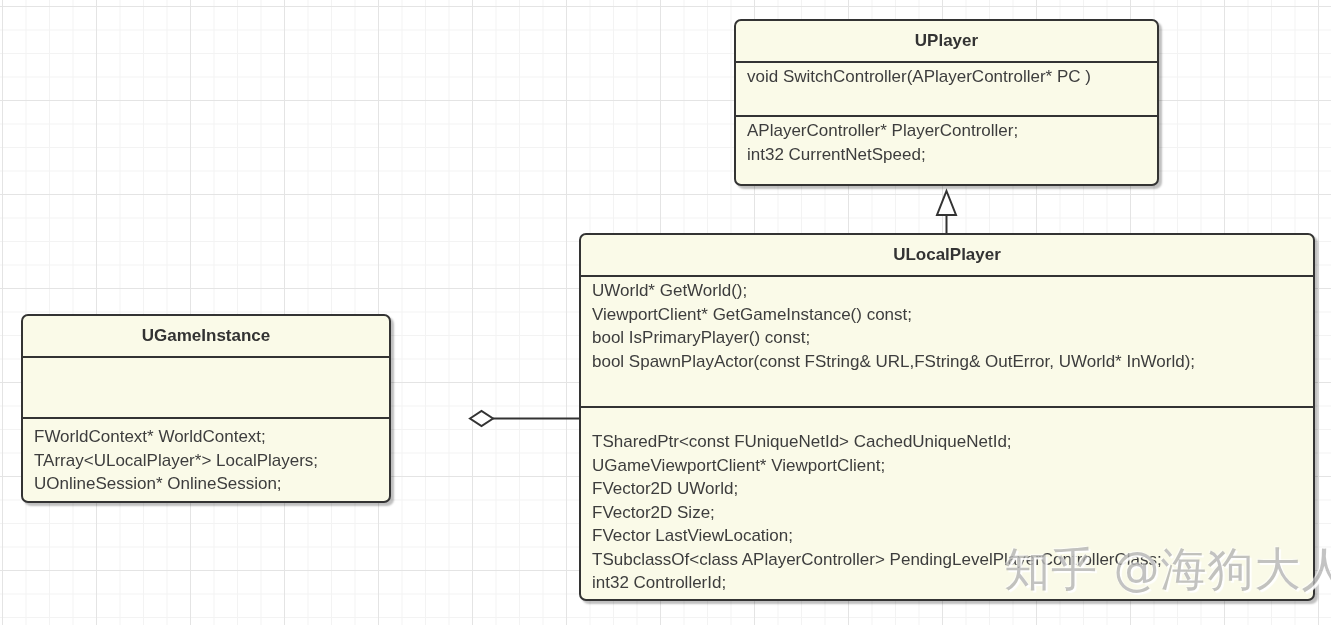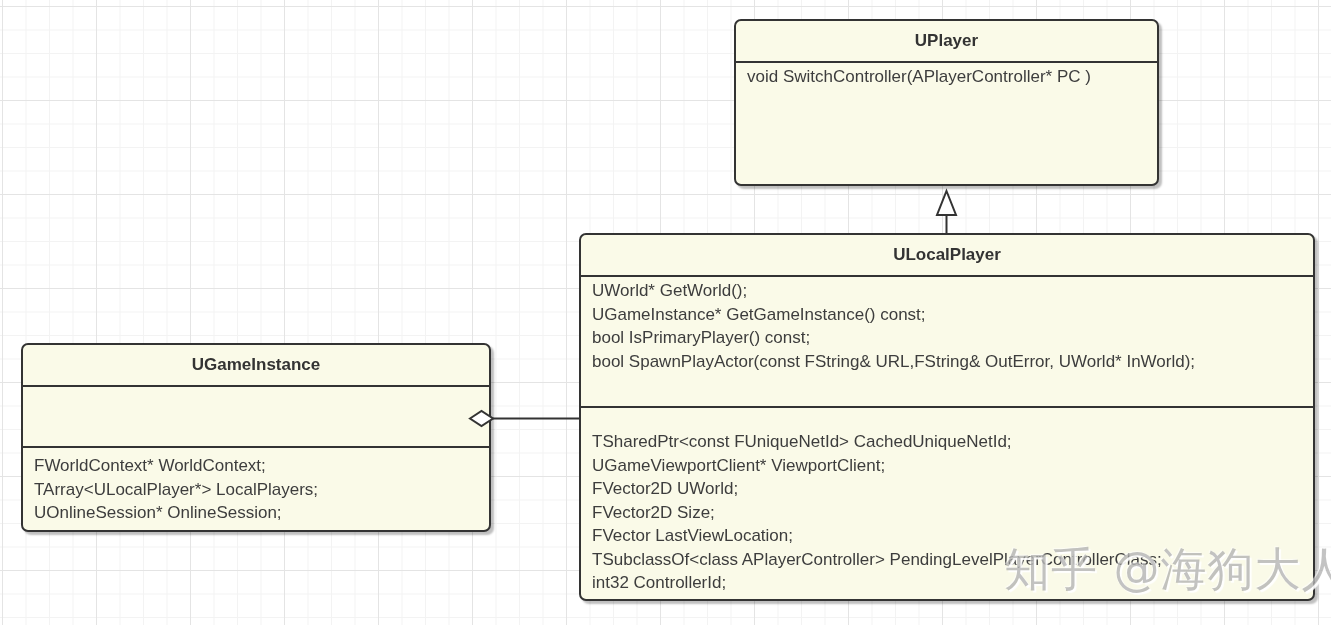--- a/index.html
+++ b/index.html
@@ -51,21 +51,21 @@
     font-size: 17px;
     line-height: 23.5px;
   }
   .uml-line { white-space: nowrap; }
   #box-uplayer        { left: 734px; top: 19px;  width: 425px; height: 167px; }
   #box-uplayer .methods        { flex: 0 0 54px; }
   #box-uplayer .attrs          { flex: 1 1 auto; }
   #box-ulocalplayer   { left: 579px; top: 233px; width: 736px; height: 368px; }
   #box-ulocalplayer .methods   { flex: 0 0 131px; }
   #box-ulocalplayer .attrs     { flex: 1 1 auto; padding-top: 22px; }
-  #box-ugameinstance  { left: 21px;  top: 343px; width: 470px; height: 189px; }
+  #box-ugameinstance  { left: 21px;  top: 314px; width: 370px; height: 189px; }
   #box-ugameinstance .methods  { flex: 0 0 61px; }
   #box-ugameinstance .attrs    { flex: 1 1 auto; padding-top: 6px; }
   .connectors {
     position: absolute;
     left: 0; top: 0;
     width: 1331px;
     height: 625px;
     pointer-events: none;
   }
   .watermark {
@@ -85,27 +85,31 @@
 </head>
 <body>
 
 <div class="canvas">
 
   <div class="uml-box" id="box-uplayer">
     <div class="uml-title">UPlayer</div>
     <div class="uml-section methods">
       <div class="uml-line">void SwitchController(APlayerController* PC )</div>
     </div>
+    <div class="uml-section attrs">
+      <div class="uml-line">APlayerController* PlayerController;</div>
+      <div class="uml-line">int32 CurrentNetSpeed;</div>
+    </div>
   </div>
 
   <div class="uml-box" id="box-ulocalplayer">
     <div class="uml-title">ULocalPlayer</div>
     <div class="uml-section methods">
       <div class="uml-line">UWorld* GetWorld();</div>
-      <div class="uml-line">UGameInstance* GetGameInstance() const;</div>
+      <div class="uml-line">ViewportClient* GetGameInstance() const;</div>
       <div class="uml-line">bool IsPrimaryPlayer() const;</div>
       <div class="uml-line">bool SpawnPlayActor(const FString&amp; URL,FString&amp; OutError, UWorld* InWorld);</div>
     </div>
     <div class="uml-section attrs">
       <div class="uml-line">TSharedPtr&lt;const FUniqueNetId&gt; CachedUniqueNetId;</div>
       <div class="uml-line">UGameViewportClient* ViewportClient;</div>
       <div class="uml-line">FVector2D UWorld;</div>
       <div class="uml-line">FVector2D Size;</div>
       <div class="uml-line">FVector LastViewLocation;</div>
       <div class="uml-line">TSubclassOf&lt;class APlayerController&gt; PendingLevelPlayerControllerClass;</div>

